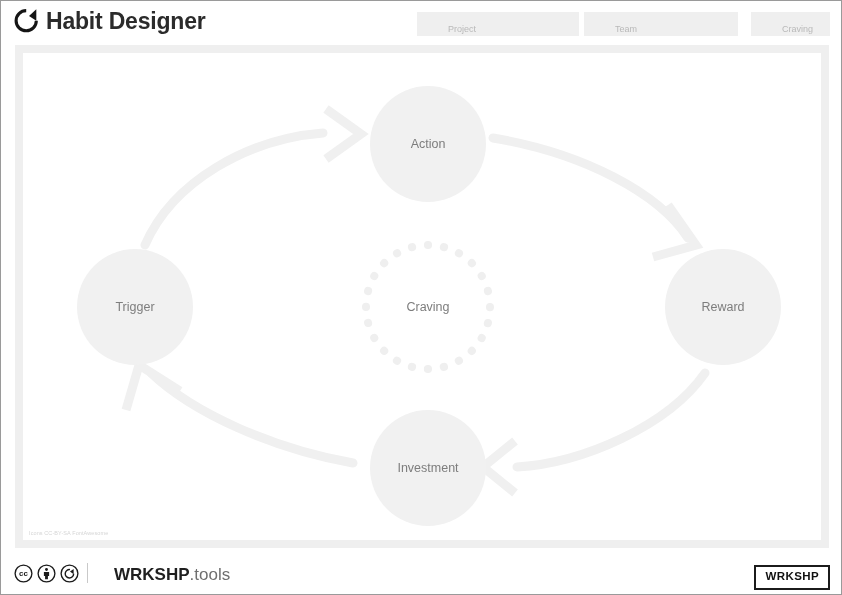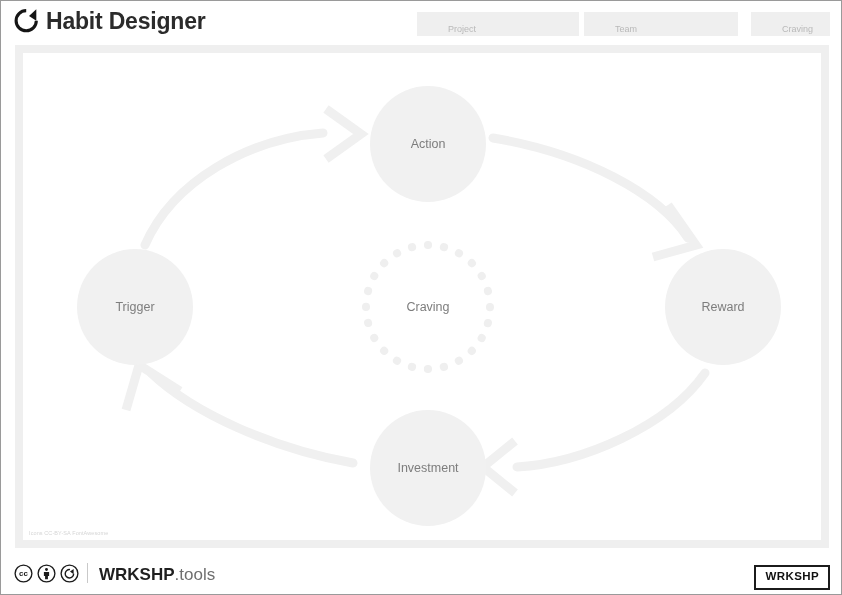--- a/index.html
+++ b/index.html
@@ -136,20 +136,21 @@
     width: 1px;
     height: 20px;
     background: #c9c9c9;
     margin: 0 7px 0 4px;
   }
   #brand-text {
     font-size: 17px;
     color: #3a3a3a;
     line-height: 1;
     white-space: nowrap;
+    margin-left: 15px;
   }
   #brand-text .brand-strong { font-weight: bold; color: #1f1f1f; }
   #brand-text .brand-light  { font-weight: normal; color: #6f6f6f; }
   #wrkshp-badge {
     position: absolute;
     right: 13px;
     top: 12px;
     border: 2px solid #1b1b1b;
     padding: 4px 9px 5px 9px;
     font-size: 11.5px;

